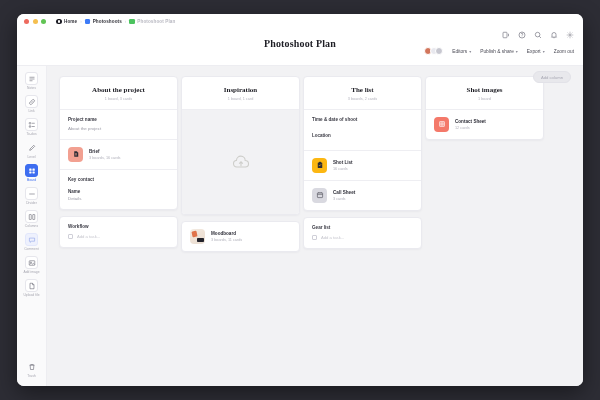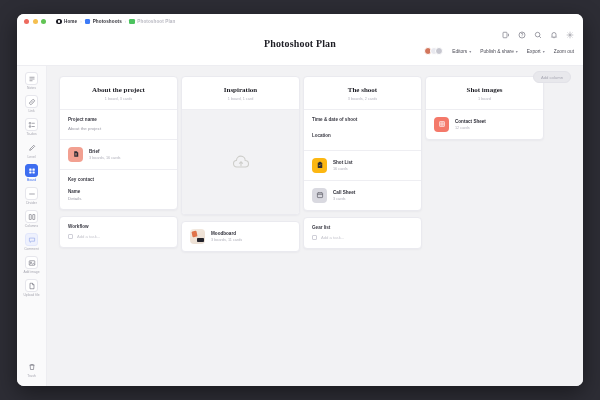--- a/index.html
+++ b/index.html
@@ -486,21 +486,21 @@
                   <span class="board-name">Moodboard</span>
                   <span class="board-meta">3 boards, 11 cards</span>
                 </span>
               </div>
             </div>
           </div>
 
           <div class="column">
             <div class="col-card">
               <div class="col-head">
-                <div class="col-title">The shoot</div>
+                <div class="col-title">The list</div>
                 <div class="col-sub">3 boards, 2 cards</div>
               </div>
               <div class="sect sect-first" style="padding-bottom:12px">
                 <div class="sect-h">Time &amp; date of shoot</div>
                 <div class="sect-h2" style="margin-top:11px">Location</div>
               </div>
               <div class="board-row">
                 <span class="board-ico ico-yellow">
                   <svg viewBox="0 0 16 16" fill="none" stroke="currentColor" stroke-width="1.4">
                       <rect x="3.5" y="3" width="9" height="11" rx="1.2" fill="currentColor" stroke="none"></rect>

